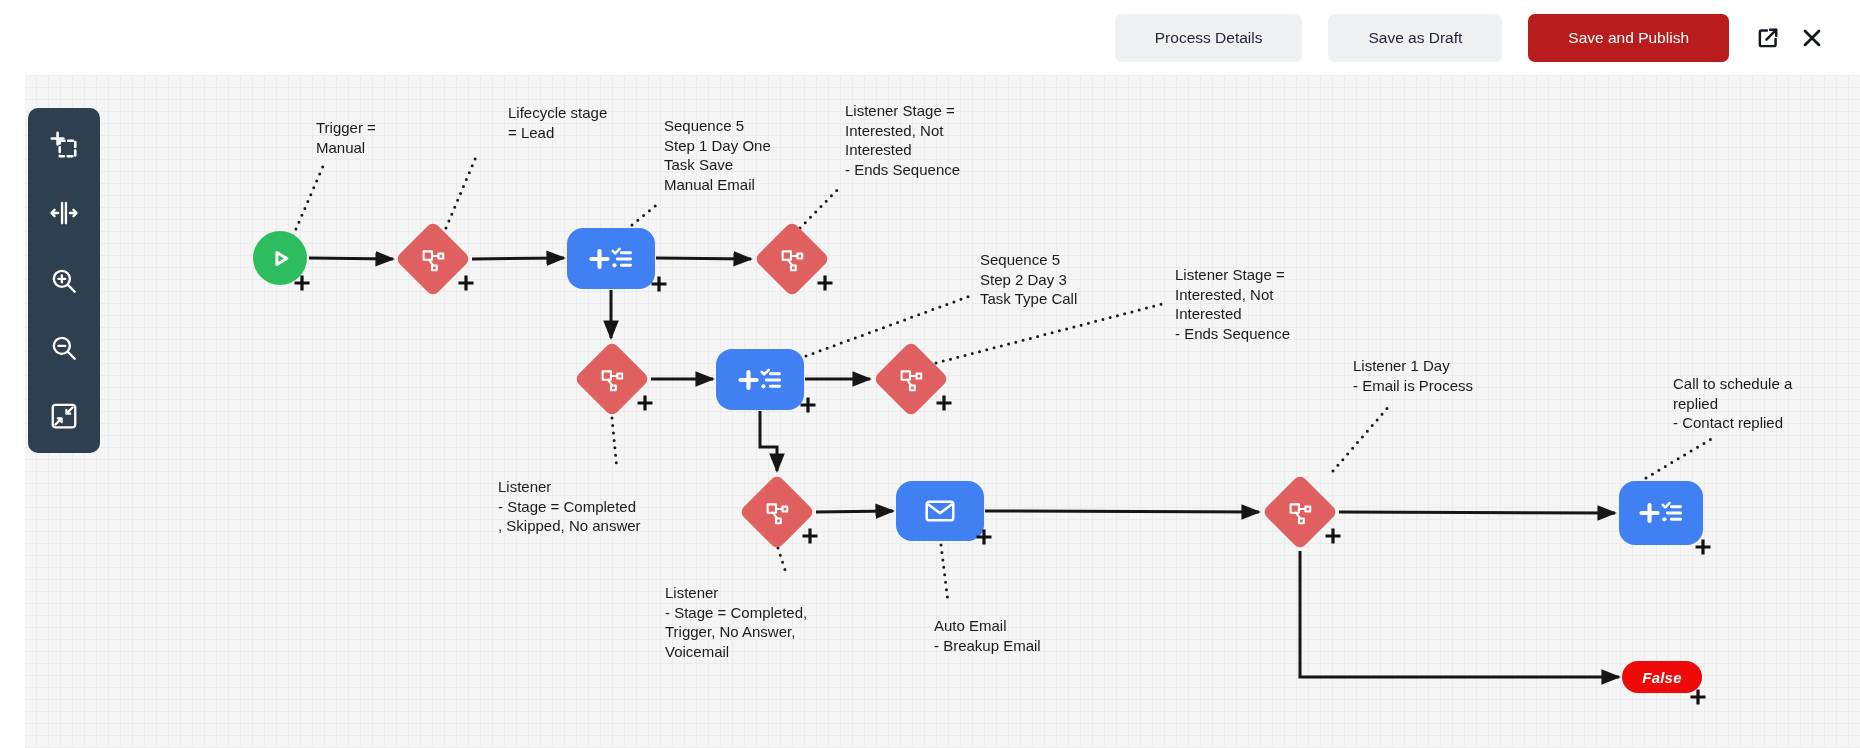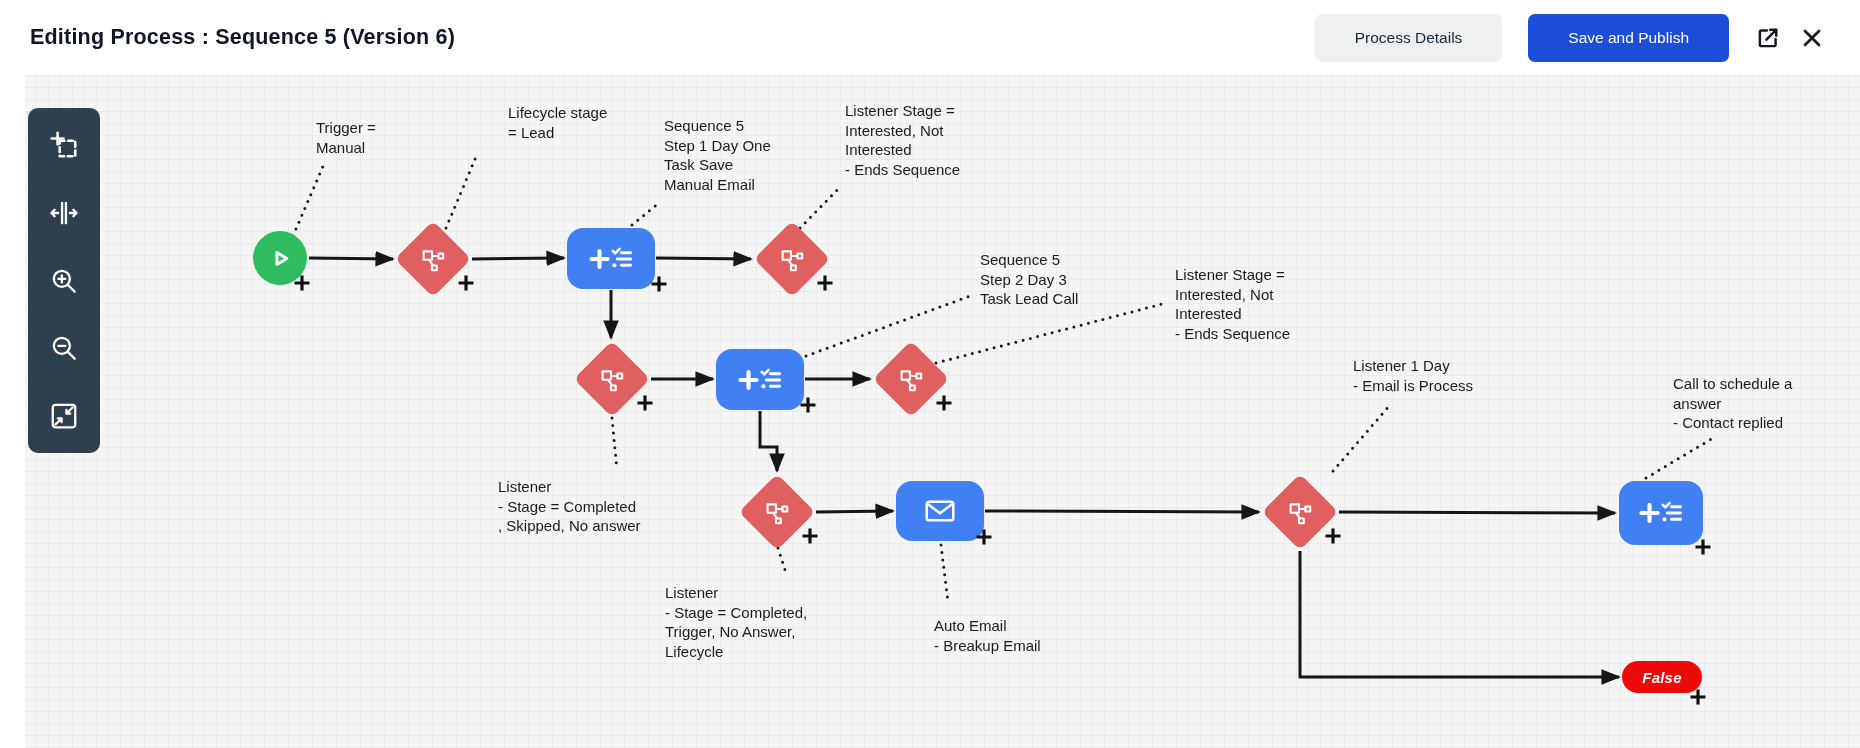--- a/index.html
+++ b/index.html
@@ -12,21 +12,21 @@
     position:absolute;top:0;left:0;width:1860px;height:75px;background:#ffffff;
     display:flex;align-items:center;padding:0 33px 0 30px;box-sizing:border-box;z-index:10;
   }
   .title{font-size:21.5px;font-weight:700;color:#0e1525;letter-spacing:.2px;white-space:nowrap;}
   .header-right{margin-left:auto;display:flex;align-items:center;}
   .btn{
     height:48px;border:none;border-radius:7px;font-size:15.5px;font-family:inherit;
     padding:0 40px;cursor:pointer;white-space:nowrap;
   }
   .btn.secondary{background:#eff0f2;color:#20273a;}
-  .btn.primary{background:#1d4ed8;color:#ffffff;}
+  .btn.primary{background:#b91c1c;color:#ffffff;}
   .btn + .btn{margin-left:26px;}
   .hicon{display:inline-flex;align-items:center;justify-content:center;width:30px;height:30px;cursor:pointer;}
   .hicon svg{stroke:#15181f;fill:none;stroke-linecap:round;stroke-linejoin:round;}
   .hicon.first{margin-left:24px;}
   .hicon + .hicon{margin-left:14px;}
   
   .canvas-bg{
     position:absolute;left:0;top:75px;width:1860px;height:673px;
     background-color:#f5f5f6;
     background-image:
@@ -100,23 +100,23 @@
   <path class="dotted" d="M806 356 L970 296"></path>
   <path class="dotted" d="M936 363 L1166 303"></path>
   <path class="dotted" d="M612 418 L617 470"></path>
   <path class="dotted" d="M778 548 L787 576"></path>
   <path class="dotted" d="M941 545 L948 602"></path>
   <path class="dotted" d="M1333 471 L1390 405"></path>
   <path class="dotted" d="M1646 478 L1713 438"></path>
 </svg>
 
 <div class="header">
-  <div class="title">Editing Process : Sequence 5 (Version 6)</div>
   <div class="header-right">
     <button class="btn secondary">Process Details</button>
+    <button class="btn secondary">Save as Draft</button>
     <button class="btn primary">Save and Publish</button>
     <span class="hicon first">
       <svg width="26" height="26" viewBox="0 0 24 24" stroke-width="2.3">
         <path d="M11,5 H6 C5.2,5 4.5,5.7 4.5,6.5 V18 C4.5,18.8 5.2,19.5 6,19.5 H17.5 C18.3,19.5 19,18.8 19,18 V13"></path>
         <path d="M10.5,13.5 L19.5,4.5"></path>
         <path d="M14,4.4 H19.6 V10"></path>
       </svg>
     </span>
     <span class="hicon">
       <svg width="24" height="24" viewBox="0 0 24 24" stroke-width="2.8">
@@ -336,44 +336,44 @@
 </div>
 <div class="note" style="left:845px;top:101px;">
   <div>Listener Stage =</div>
   <div>Interested, Not</div>
   <div>Interested</div>
   <div>- Ends Sequence</div>
 </div>
 <div class="note" style="left:980px;top:250px;">
   <div>Sequence 5</div>
   <div>Step 2 Day 3</div>
-  <div>Task Lead Call</div>
+  <div>Task Type Call</div>
 </div>
 <div class="note" style="left:1175px;top:265px;">
   <div>Listener Stage =</div>
   <div>Interested, Not</div>
   <div>Interested</div>
   <div>- Ends Sequence</div>
 </div>
 <div class="note" style="left:498px;top:477px;">
   <div>Listener</div>
   <div>- Stage = Completed</div>
   <div>, Skipped, No answer</div>
 </div>
 <div class="note" style="left:665px;top:583px;">
   <div>Listener</div>
   <div>- Stage = Completed,</div>
   <div>Trigger, No Answer,</div>
-  <div>Lifecycle</div>
+  <div>Voicemail</div>
 </div>
 <div class="note" style="left:934px;top:616px;">
   <div>Auto Email</div>
   <div>- Breakup Email</div>
 </div>
 <div class="note" style="left:1353px;top:356px;">
   <div>Listener 1 Day</div>
   <div>- Email is Process</div>
 </div>
 <div class="note" style="left:1673px;top:374px;">
   <div>Call to schedule a</div>
-  <div>answer</div>
+  <div>replied</div>
   <div>- Contact replied</div>
 </div>
 
 </body></html>

